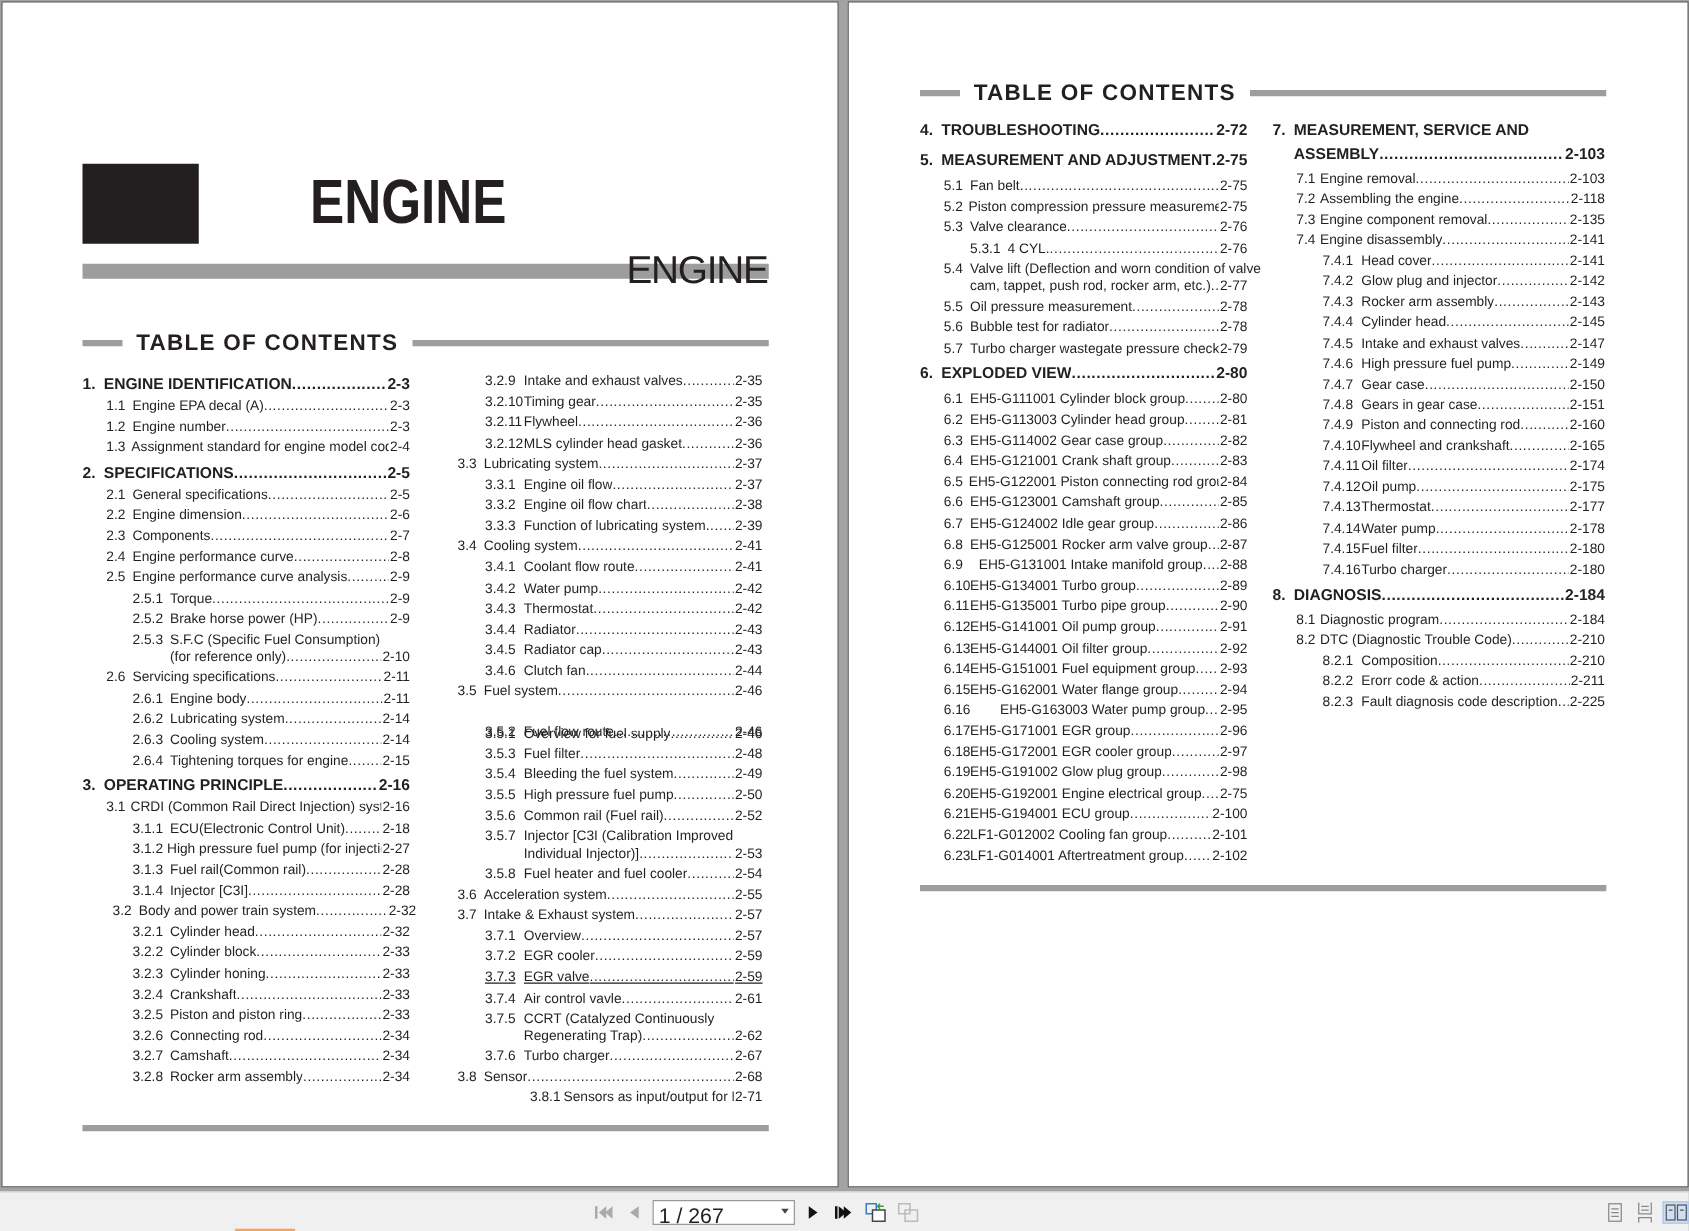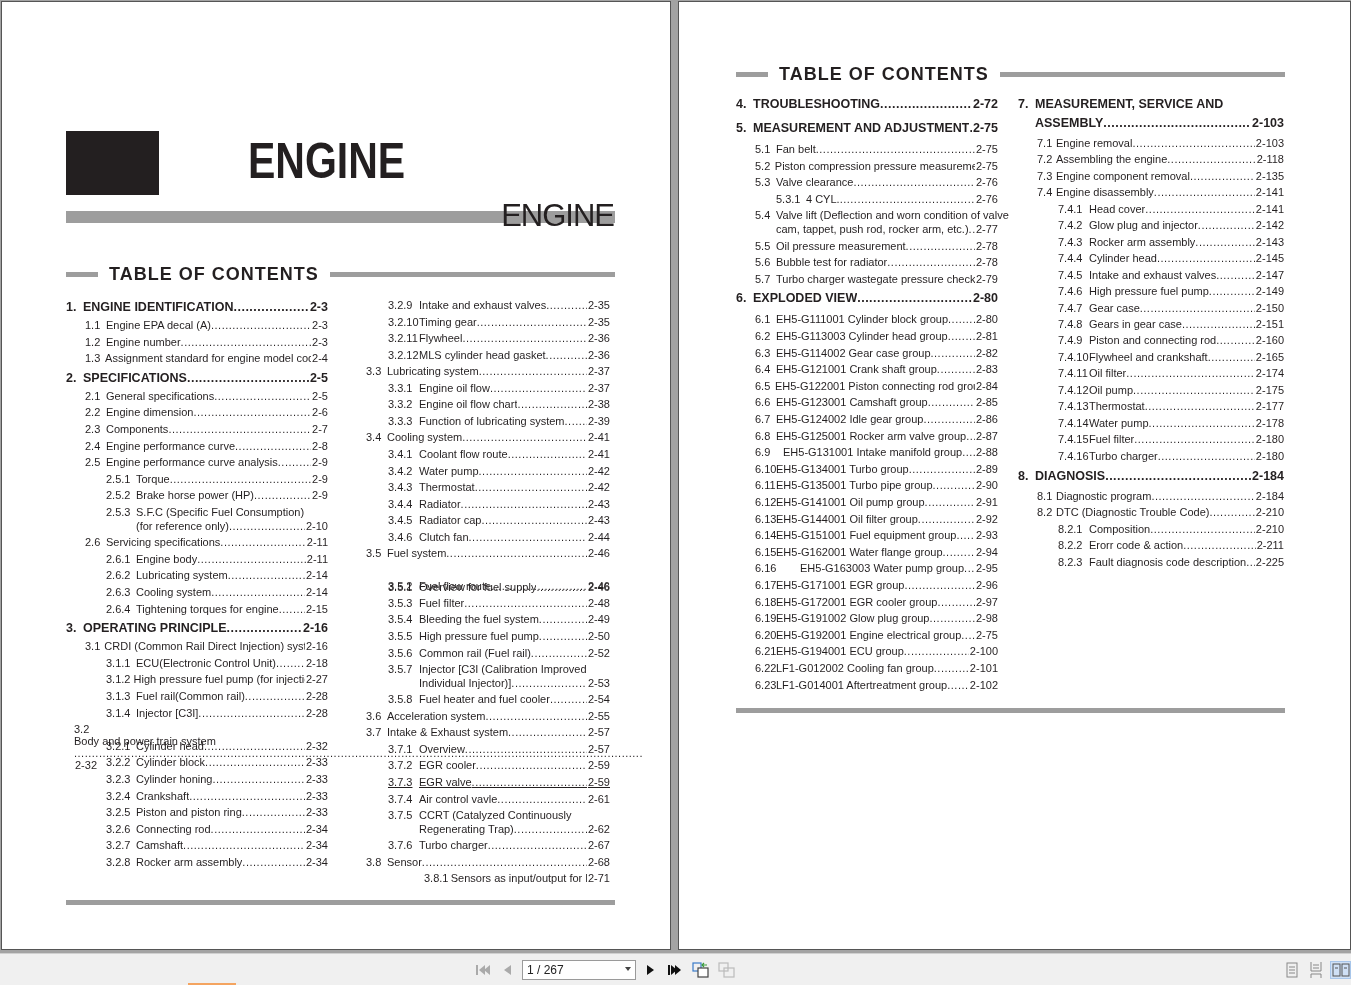--- a/index.html
+++ b/index.html
@@ -26,21 +26,21 @@
   .entry .dots::after { content: "................................................................................................................................................................"; }
   .entry .pg { padding-left: 1px; }
   .entry.l1 { font-weight: bold; font-size: 12.5px; }
   .cont { position: absolute; font-size: 11px; white-space: nowrap; }
 
   .bottom-bar { position: absolute; height: 5px; background: #9d9d9d; }
 
   
   .toolbar { position: absolute; left: 0; top: 953px; width: 1351px; height: 32px; background: #f0f0f0; border-top: 1px solid #d0d0d0; }
   .tb-btn { position: absolute; top: 8px; width: 18px; height: 16px; display: flex; align-items: center; justify-content: center; font-size: 13px; }
-  .page-input { position: absolute; left: 522px; top: 6px; width: 114px; height: 20px; background: #fff; border: 1px solid #9a9a9a; font-size: 12px; padding: 2px 4px; color: #222; }
+  .page-input { position: absolute; left: 522px; top: 6px; width: 114px; height: 20px; background: #fff; border: 1px solid #9a9a9a; font-size: 17px; padding: 2px 4px; color: #222; }
   .page-input .arrow { position: absolute; right: 4px; top: 6px; width: 0; height: 0; border-left: 3px solid transparent; border-right: 3px solid transparent; border-top: 4px solid #444; }
   .view-btn { position: absolute; top: 7px; width: 20px; height: 18px; }
   .view-btn.active { background: #cfe0f5; border: 1px solid #a8c6ea; }
   .orange-mark { position: absolute; left: 188px; top: 983px; width: 48px; height: 2px; background: #f4a460; }
 </style>
 </head>
 <body>
 
 <div class="viewer">
 
@@ -194,21 +194,21 @@
           <span class="title">Fuel rail(Common rail)</span>
           <span class="dots"></span>
           <span class="pg">2-28</span>
         </div>
         <div class="entry" style="left: 104px; top: 704.6px; width: 222px;">
           <span class="num" style="width: 30px;">3.1.4</span>
           <span class="title">Injector [C3I]</span>
           <span class="dots"></span>
           <span class="pg">2-28</span>
         </div>
-        <div class="entry" style="left: 72px; top: 721.2px; width: 243px; flex-direction: column;">
+        <div class="entry" style="left: 88px; top: 721.2px; width: 243px;">
           <span class="num" style="width: 21px;">3.2</span>
           <span class="title">Body and power train system</span>
           <span class="dots"></span>
           <span class="pg">2-32</span>
         </div>
         <div class="entry" style="left: 104px; top: 737.8px; width: 222px;">
           <span class="num" style="width: 30px;">3.2.1</span>
           <span class="title">Cylinder head</span>
           <span class="dots"></span>
           <span class="pg">2-32</span>

